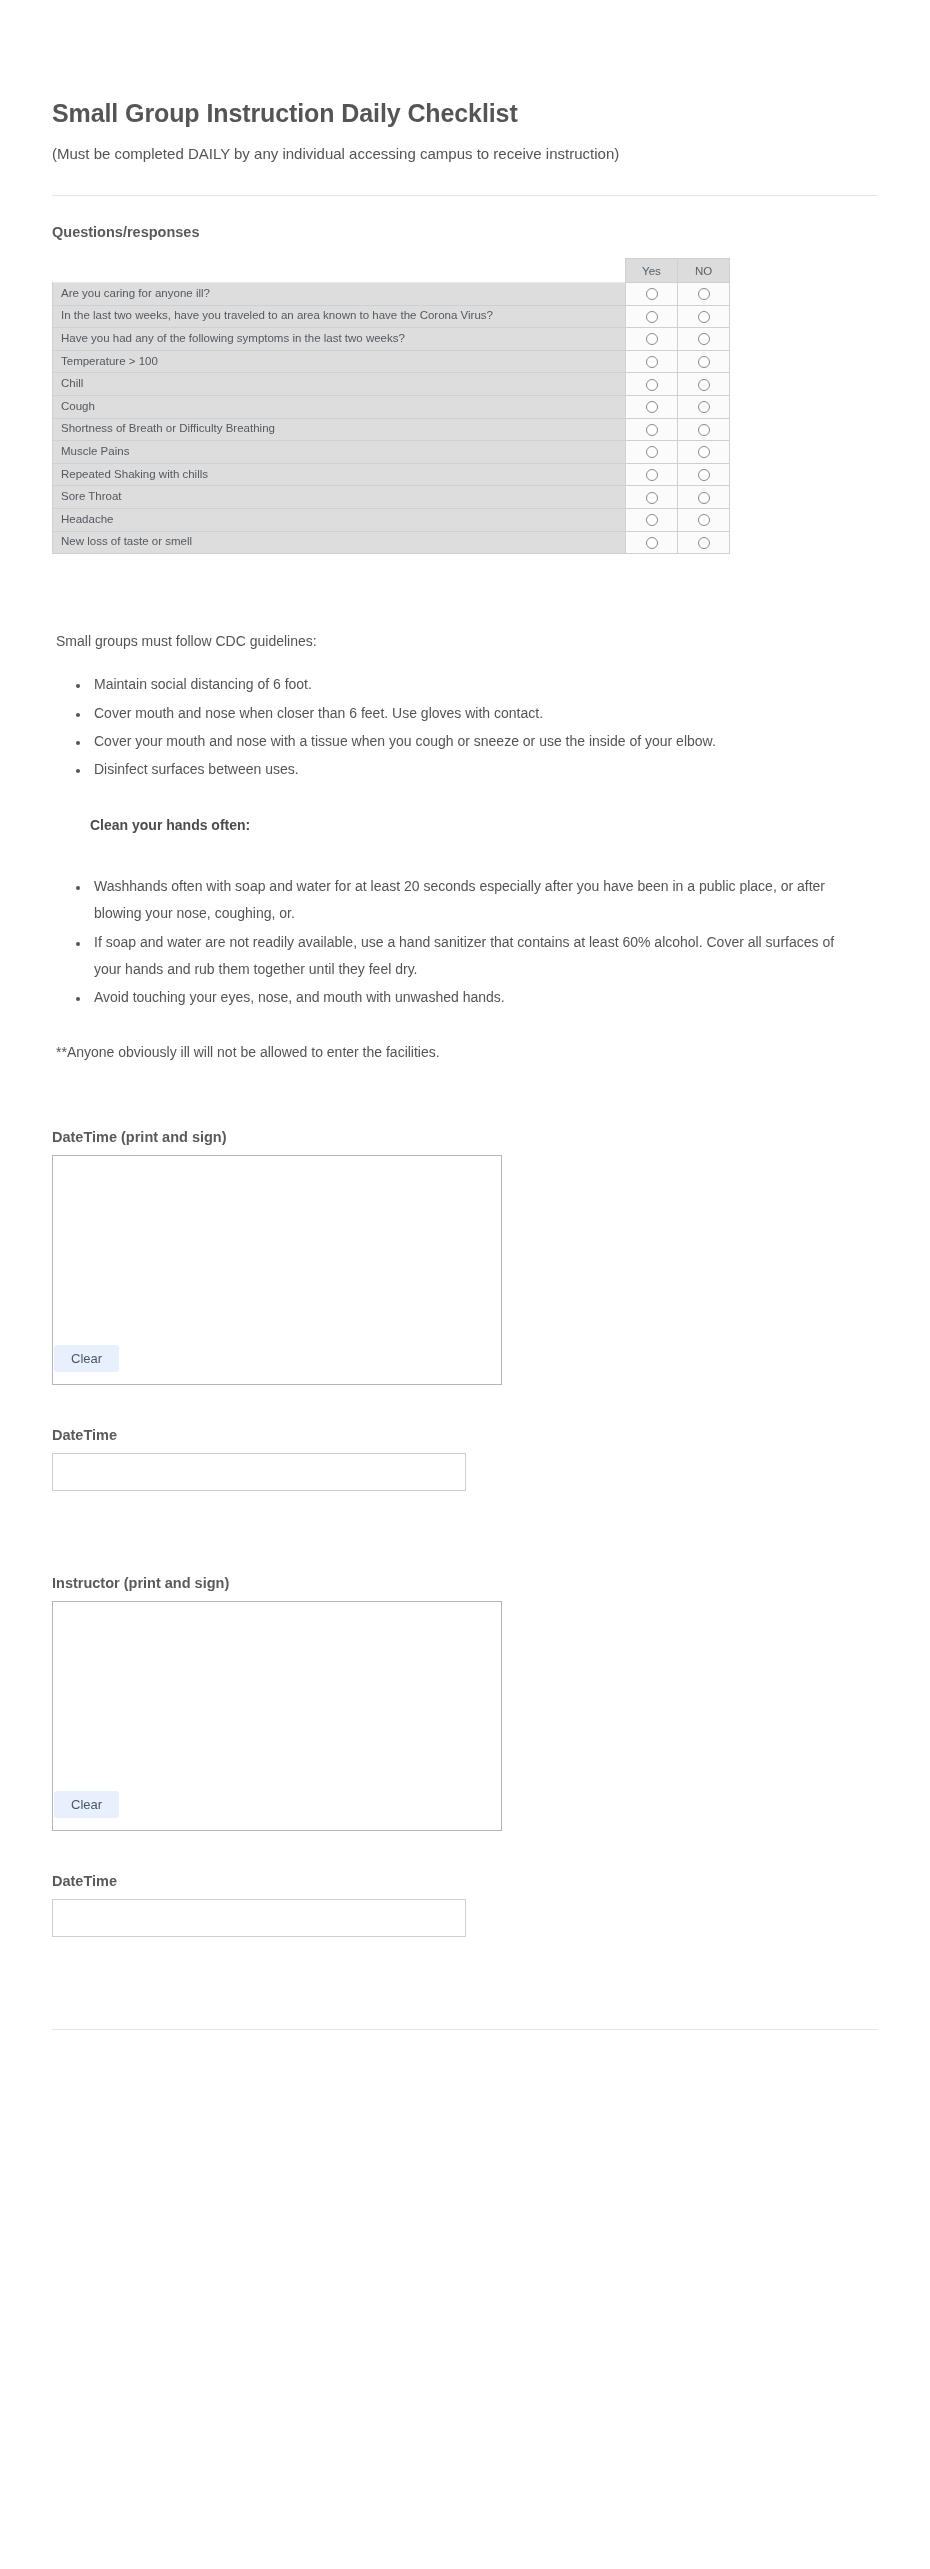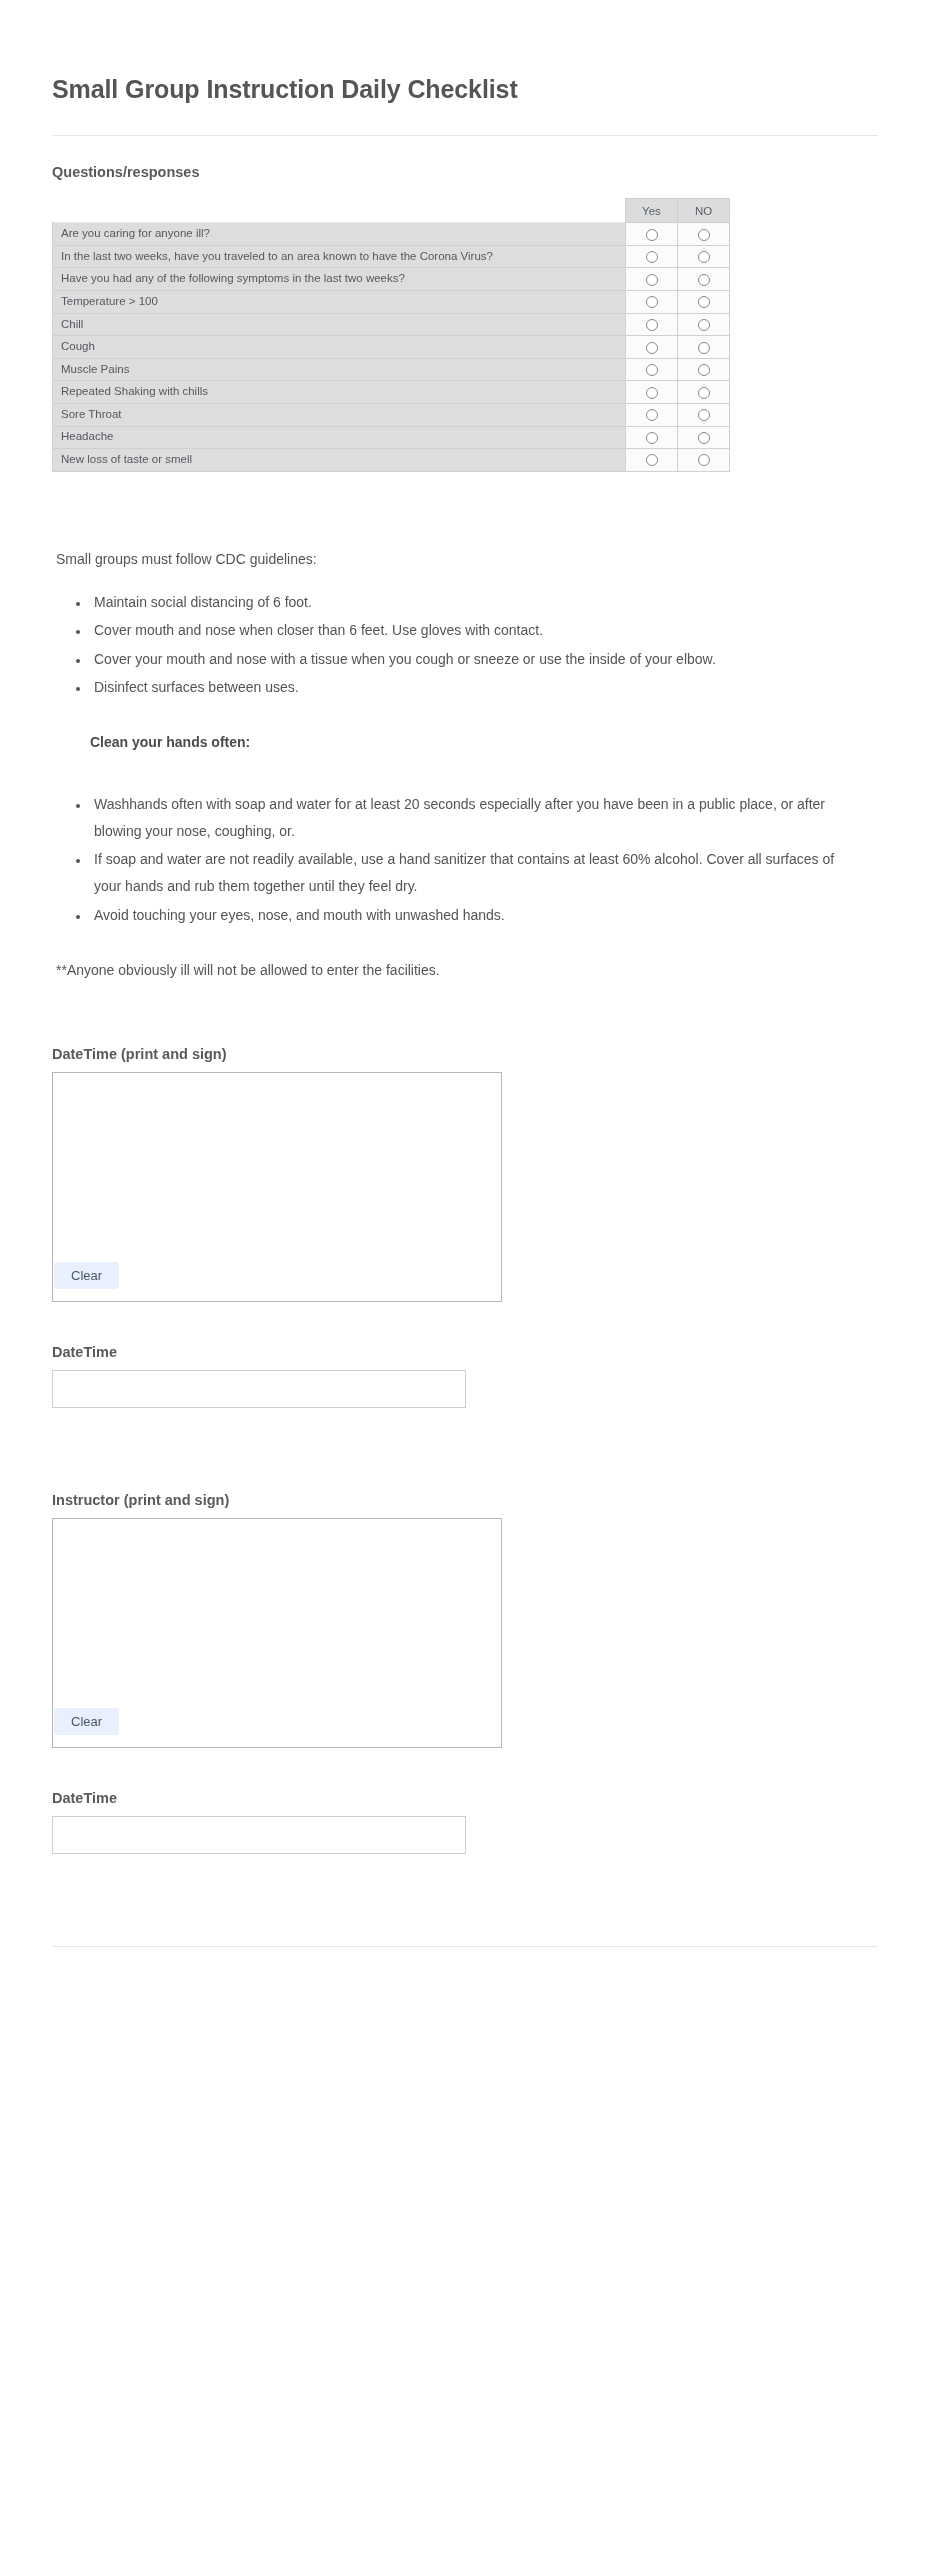--- a/index.html
+++ b/index.html
@@ -17,21 +17,21 @@
   .page {
     position: relative;
     width: 930px;
     min-height: 2569px;
     box-sizing: border-box;
     padding: 0 52px;
   }
 
   
   .header {
-    padding-top: 74px;
+    padding-top: 98px;
   }
   .form-title {
     font-size: 25px;
     font-weight: bold;
     color: #555555;
     letter-spacing: -0.1px;
     margin: 0 0 14px 0;
     line-height: 1.25;
   }
   .form-subtitle {
@@ -214,20 +214,21 @@
     height: 60px;
   }
 </style>
 </head>
 <body>
 
 <div class="page">
 
   <div class="header">
     <h1 class="form-title">Small Group Instruction Daily Checklist</h1>
+    <p class="form-subtitle">(Must be completed DAILY by any individual accessing campus to receive instruction)</p>
   </div>
   <hr class="hr-top">
 
   <div class="section-label">Questions/responses</div>
 
   <div class="table-wrap">
     <table class="qtable">
       <colgroup>
         <col class="c-q">
           <col class="c-yes">
@@ -266,20 +267,25 @@
           <td class="q-cell">Chill</td>
           <td class="opt-cell"><span class="radio"></span></td>
           <td class="opt-cell"><span class="radio"></span></td>
         </tr>
         <tr>
           <td class="q-cell">Cough</td>
           <td class="opt-cell"><span class="radio"></span></td>
           <td class="opt-cell"><span class="radio"></span></td>
         </tr>
         <tr>
+          <td class="q-cell">Shortness of Breath or Difficulty Breathing</td>
+          <td class="opt-cell"><span class="radio"></span></td>
+          <td class="opt-cell"><span class="radio"></span></td>
+        </tr>
+        <tr>
           <td class="q-cell">Muscle Pains</td>
           <td class="opt-cell"><span class="radio"></span></td>
           <td class="opt-cell"><span class="radio"></span></td>
         </tr>
         <tr>
           <td class="q-cell">Repeated Shaking with chills</td>
           <td class="opt-cell"><span class="radio"></span></td>
           <td class="opt-cell"><span class="radio"></span></td>
         </tr>
         <tr>

